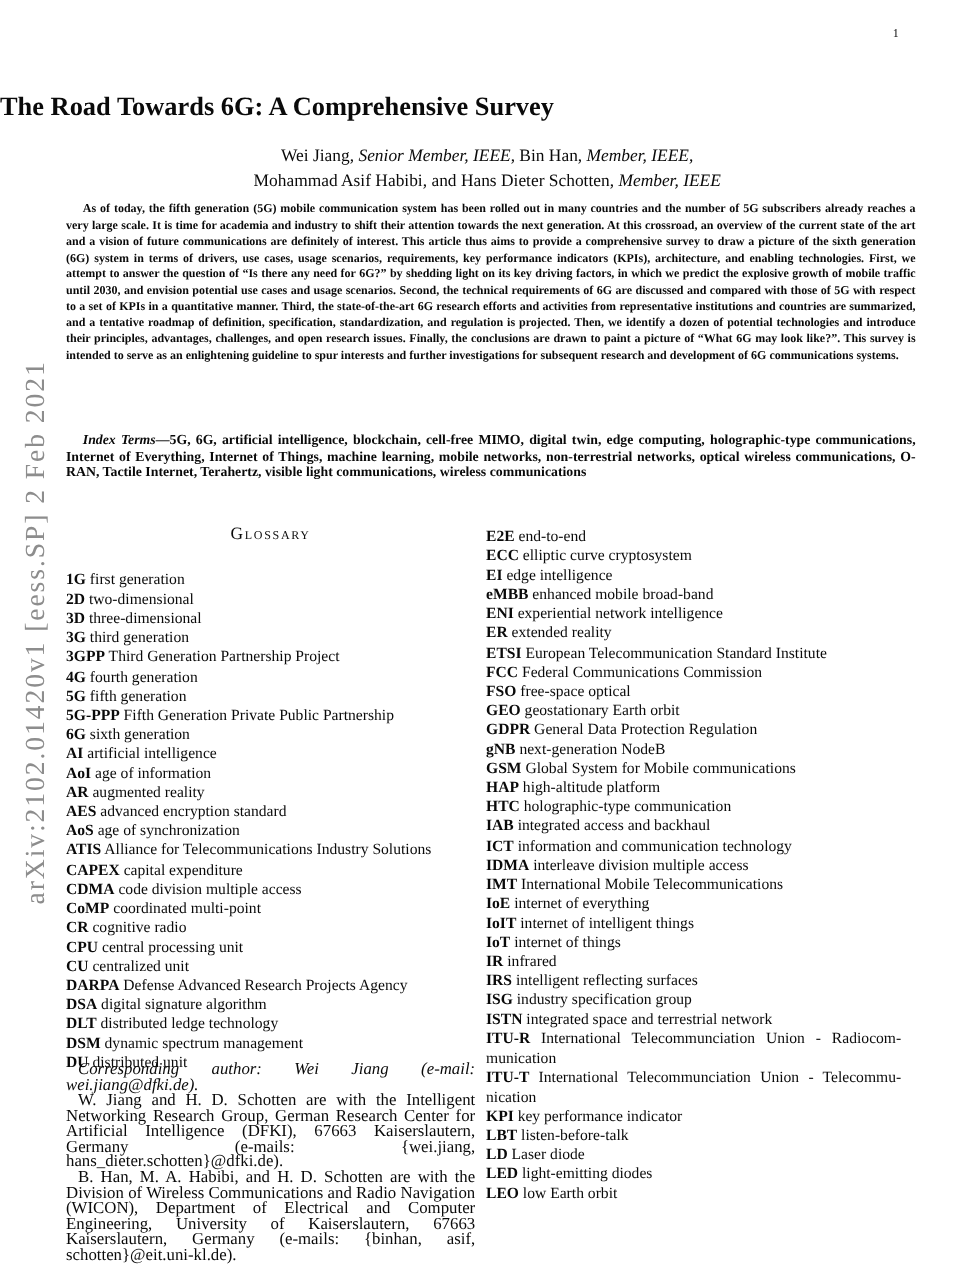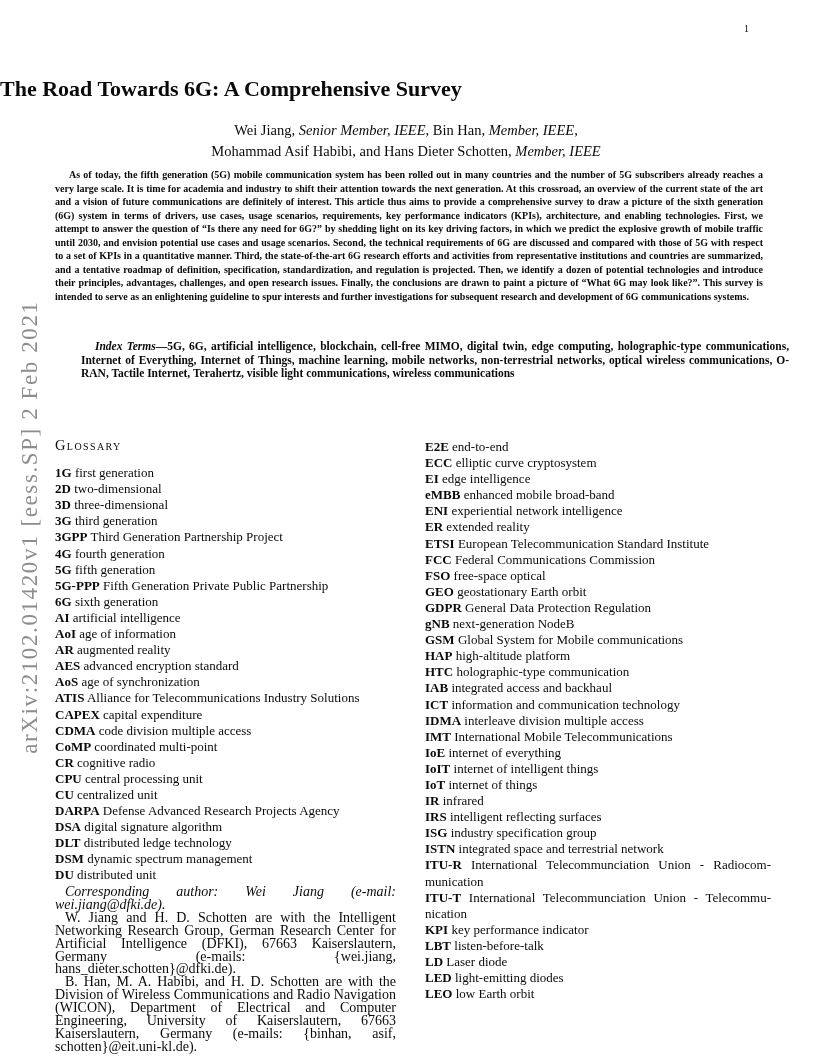--- a/index.html
+++ b/index.html
@@ -40,33 +40,33 @@
   .authors .it { font-style: italic; }
 
   .abstract {
     position: absolute; top: 168px; left: 55px; width: 708px;
     font-size: 10px; font-weight: bold; line-height: 13.5px;
     text-align: justify;
   }
   .abstract p { margin: 0; text-indent: 14px; }
 
   .index-terms {
-    position: absolute; top: 340px; left: 55px; width: 708px;
+    position: absolute; top: 361px; left: 55px; width: 708px;
     font-size: 11.5px; font-weight: bold; line-height: 13.5px;
-    text-align: justify; text-indent: 14px; margin-left: 26px;
+    text-align: justify; text-indent: 14px;
   }
   .index-terms .label { font-style: italic; }
 
   .glossary-col { position: absolute; font-size: 13px; line-height: 16.1px; }
   .glossary-left  { top: 437px; left: 55px;  width: 341px; }
-  .glossary-right { top: 439px; left: 425px; width: 346px; }
+  .glossary-right { top: 439px; left: 405px; width: 346px; }
   .glossary-heading {
-    font-variant: small-caps;
+    text-align: center; font-variant: small-caps;
     font-size: 14.5px; letter-spacing: 1.4px;
-    margin-bottom: 12px; font-weight: normal;
+    margin-bottom: 22px; font-weight: normal;
   }
   .entry { text-align: justify; hyphens: manual; }
   .entry b { font-weight: bold; }
 
   .footnotes {
     position: absolute; top: 886px; left: 55px; width: 341px;
     font-size: 14px; line-height: 12.9px; text-align: justify;
   }
   .footnotes p { margin: 0; text-indent: 10px; }
   .footnotes p.italic { font-style: italic; }

